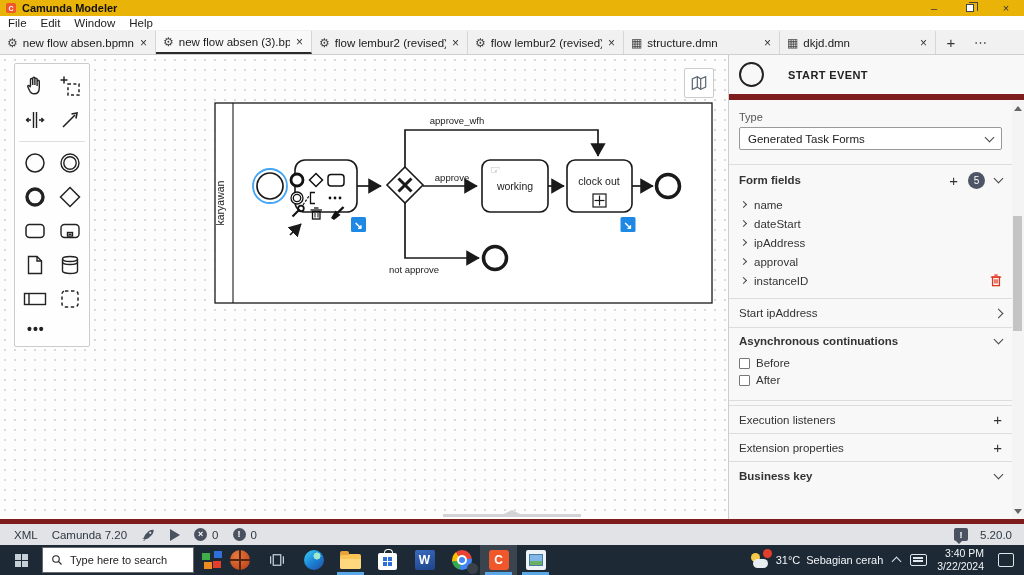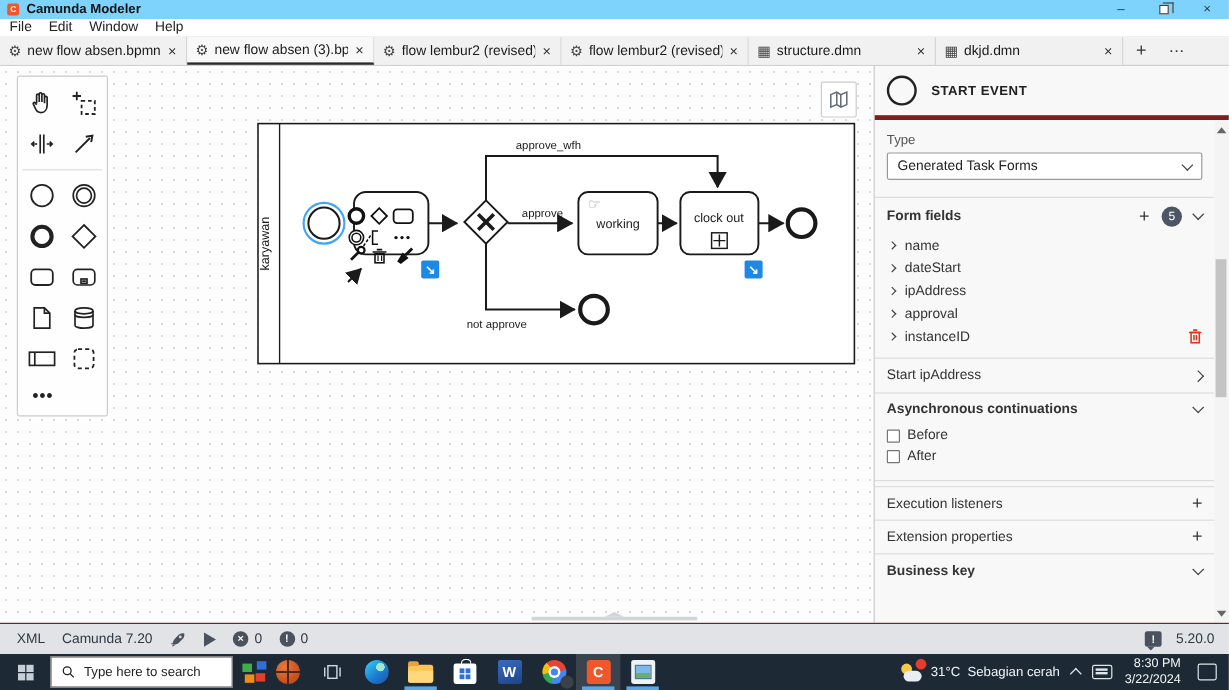--- a/index.html
+++ b/index.html
@@ -1,21 +1,21 @@
 <!DOCTYPE html>
 <html><head>
 <meta charset="utf-8">
 <style>
   *{margin:0;padding:0;box-sizing:border-box;}
   html,body{width:1024px;height:575px;overflow:hidden;}
   body{font-family:"Liberation Sans",sans-serif;-webkit-font-smoothing:antialiased;}
   #app{position:absolute;inset:0;width:1024px;height:575px;background:#fff;}
 
   
-  .titlebar{position:absolute;left:0;top:0;width:1024px;height:16px;background:#7dd3fc;display:flex;align-items:center;}
+  .titlebar{position:absolute;left:0;top:0;width:1024px;height:16px;background:#eab308;display:flex;align-items:center;}
   .app-icon{width:10px;height:10px;margin-left:6px;border-radius:2px;background:#f0582b;color:#fff;font-size:7px;font-weight:bold;display:flex;align-items:center;justify-content:center;}
   .app-title{margin-left:6px;font-size:11px;font-weight:bold;color:#111;}
   .win-controls{margin-left:auto;display:flex;align-items:center;height:16px;}
   .win-btn{width:36px;height:16px;display:flex;align-items:center;justify-content:center;font-size:11px;color:#333;}
   .restore-glyph{width:8px;height:8px;border:1px solid #444;position:relative;background:#fff;}
   .restore-glyph::before{content:"";position:absolute;left:2px;top:-3px;width:8px;height:8px;border:1px solid #444;border-bottom:none;border-left:none;}
 
   
   .menubar{position:absolute;left:0;top:16px;width:1024px;height:15px;background:#fff;display:flex;align-items:center;gap:14px;padding-left:8px;font-size:11.5px;color:#222;border-bottom:1px solid #f0f0f0;}
   .menu-item{cursor:default;}
@@ -41,21 +41,21 @@
   .pal-more{height:26px;display:flex;align-items:center;padding-left:10px;font-size:14px;font-weight:bold;color:#222;letter-spacing:1px;grid-column:1/3;}
 
   .minimap-btn{position:absolute;left:684px;top:13px;width:30px;height:30px;background:#fff;border:1px solid #ccc;border-radius:2px;display:flex;align-items:center;justify-content:center;}
 
   .resize-handle{position:absolute;left:443px;top:456px;width:138px;height:6px;}
   .resize-bar{position:absolute;left:0;bottom:0;width:138px;height:3px;background:#d2d4d8;}
   .resize-bump{position:absolute;left:61px;bottom:3px;width:0;height:0;border-left:8px solid transparent;border-right:8px solid transparent;border-bottom:4px solid #d2d4d8;}
 
   
   .props{position:absolute;left:728px;top:55px;width:296px;height:464px;background:#f8f8f8;border-left:1px solid #ccc;font-size:11.5px;color:#333;}
-  .props-header{height:45px;border-bottom:4px solid #7f1d1d;display:flex;align-items:center;padding-left:10px;gap:12px;}
+  .props-header{height:45px;border-bottom:6px solid #7f1d1d;display:flex;align-items:center;padding-left:10px;gap:24px;}
   .props-header-circle{width:25px;height:25px;border:2px solid #222;border-radius:50%;background:#f8f8f8;}
   .props-header-title{font-size:11px;font-weight:bold;letter-spacing:.4px;color:#222;}
   .props-body{position:absolute;left:0;top:46px;right:12px;bottom:0;overflow:hidden;}
   .grp-head{display:flex;align-items:center;height:30px;padding:0 10px;gap:10px;}
   .grp-title{flex:1;font-weight:bold;color:#333;font-size:11.5px;}
   .row-title{flex:1;color:#333;font-size:11.5px;}
   .dot-ind{width:7px;height:7px;border-radius:50%;background:#545b6e;}
   .chev{width:7px;height:7px;border-right:1.5px solid #444;border-bottom:1.5px solid #444;display:inline-block;}
   .chev.down{transform:rotate(45deg);margin-top:-3px;}
   .chev.right{transform:rotate(-45deg);}
@@ -73,21 +73,21 @@
   .cb{width:11px;height:11px;border:1px solid #777;background:#fff;border-radius:1px;}
   .spacer8{height:8px;} .spacer4{height:4px;} .spacer12{height:12px;}
 
   .props-scrollbar{position:absolute;right:0;top:46px;bottom:0;width:12px;background:#f4f4f4;}
   .sb-arrow{position:absolute;left:2px;width:0;height:0;border-left:4px solid transparent;border-right:4px solid transparent;}
   .sb-up{top:5px;border-bottom:5px solid #666;}
   .sb-down{bottom:5px;border-top:5px solid #666;}
   .sb-thumb{position:absolute;left:1px;top:115px;width:9px;height:115px;background:#c4c4c4;}
 
   
-  .statusbar{position:absolute;left:0;top:519px;width:1024px;height:26px;background:#e2e3e6;border-top:1px solid #7f1d1d;display:flex;align-items:center;font-size:11.5px;color:#2f3845;}
+  .statusbar{position:absolute;left:0;top:519px;width:1024px;height:26px;background:#e2e3e6;border-top:5px solid #7f1d1d;display:flex;align-items:center;font-size:11.5px;color:#2f3845;}
   .sb-item{margin-left:14px;display:flex;align-items:center;gap:5px;}
   .play-tri{width:0;height:0;border-top:6px solid transparent;border-bottom:6px solid transparent;border-left:10px solid #4a5260;}
   .stat-circle{width:13px;height:13px;border-radius:50%;background:#4a5260;color:#fff;font-size:9px;font-weight:bold;display:flex;align-items:center;justify-content:center;line-height:1;}
   .sb-right{margin-left:auto;display:flex;align-items:center;gap:12px;margin-right:12px;}
   .bubble-ic{width:14px;height:13px;border-radius:2px;background:#4a5260;color:#fff;font-size:9px;font-weight:bold;display:flex;align-items:center;justify-content:center;position:relative;}
   .bubble-ic::after{content:"";position:absolute;left:2px;bottom:-3px;border-left:3px solid transparent;border-right:3px solid transparent;border-top:3px solid #4a5260;}
 
   
   .taskbar{position:absolute;left:0;top:545px;width:1024px;height:30px;background:#1d2935;display:flex;align-items:center;color:#e8edf1;}
   .tb-start{width:42px;height:30px;display:flex;align-items:center;justify-content:center;}
@@ -592,20 +592,20 @@
           <span class="w-sun"></span>
             <span class="w-cloud"></span>
             <span class="w-badge"></span>
         </span>
         <span class="tray-txt">31°C</span>
         <span class="tray-txt">Sebagian cerah</span>
       </div>
       <span class="chev-up"></span>
       <span class="kbd-ic"></span>
       <div class="clock-wrap">
-        <div>8:30 PM</div>
+        <div>3:40 PM</div>
         <div>3/22/2024</div>
       </div>
       <span class="notif-ic"></span>
     </div>
   </div>
 
 </div>
 
 </body></html>

